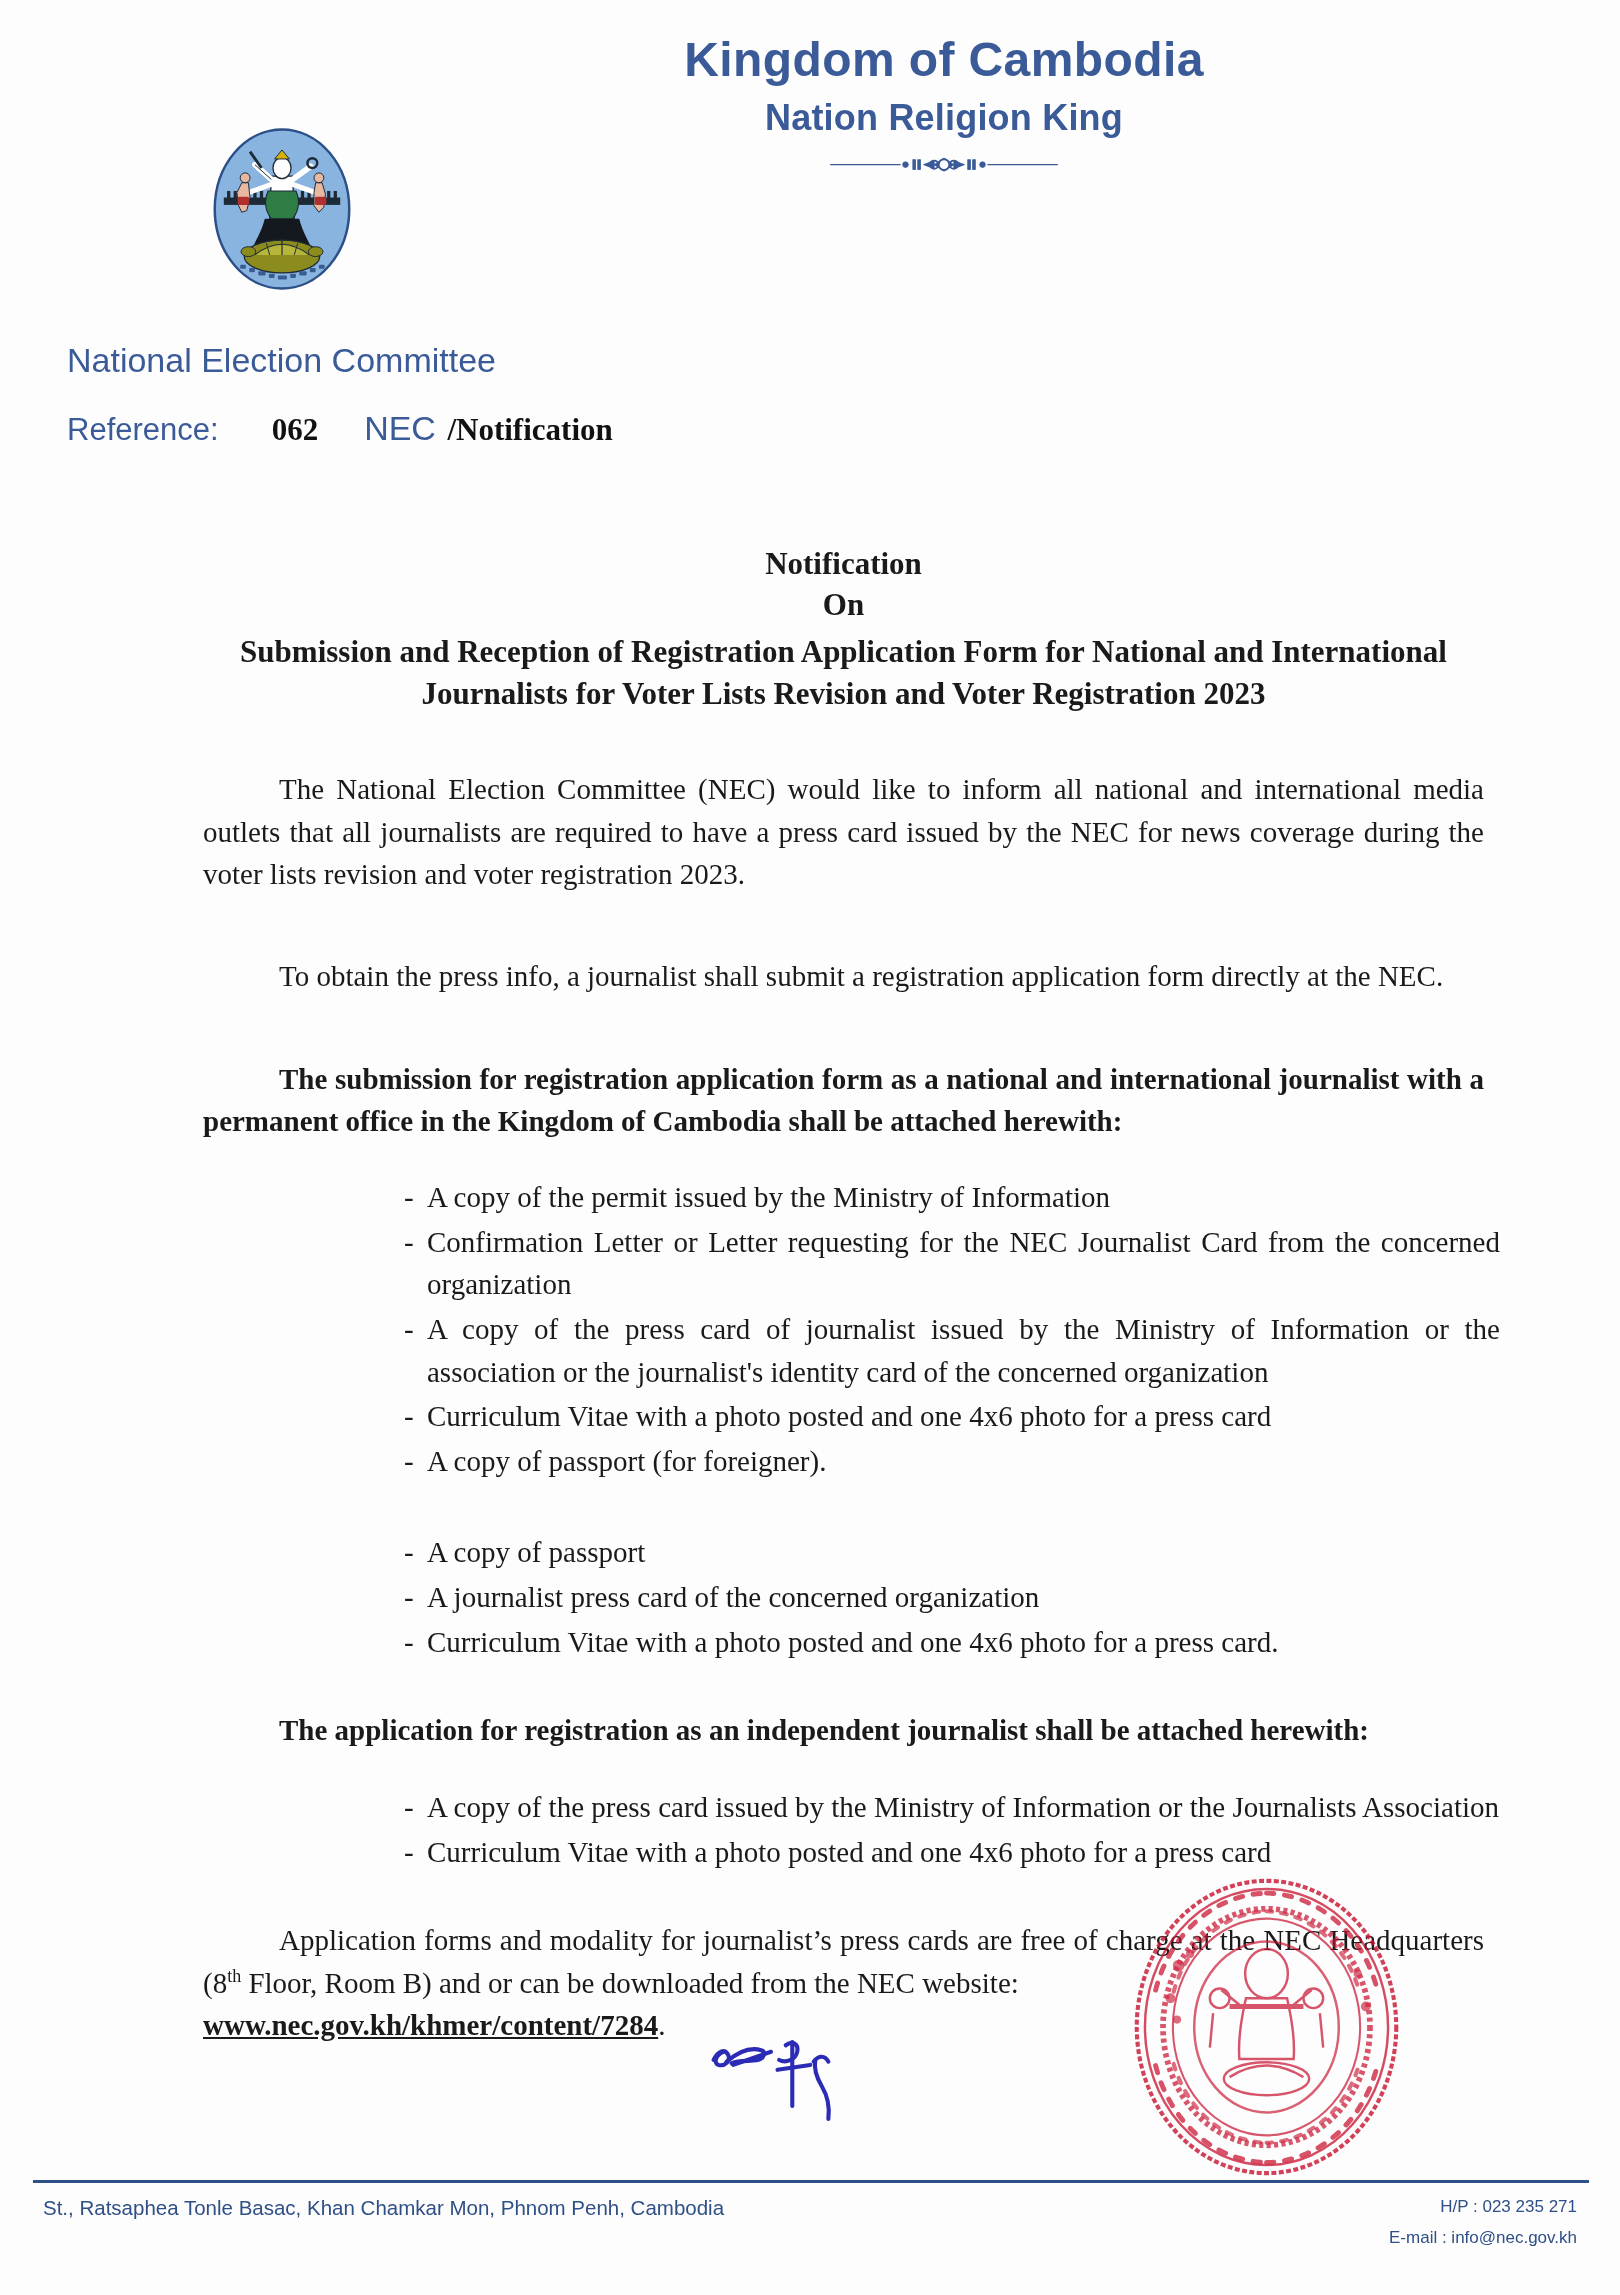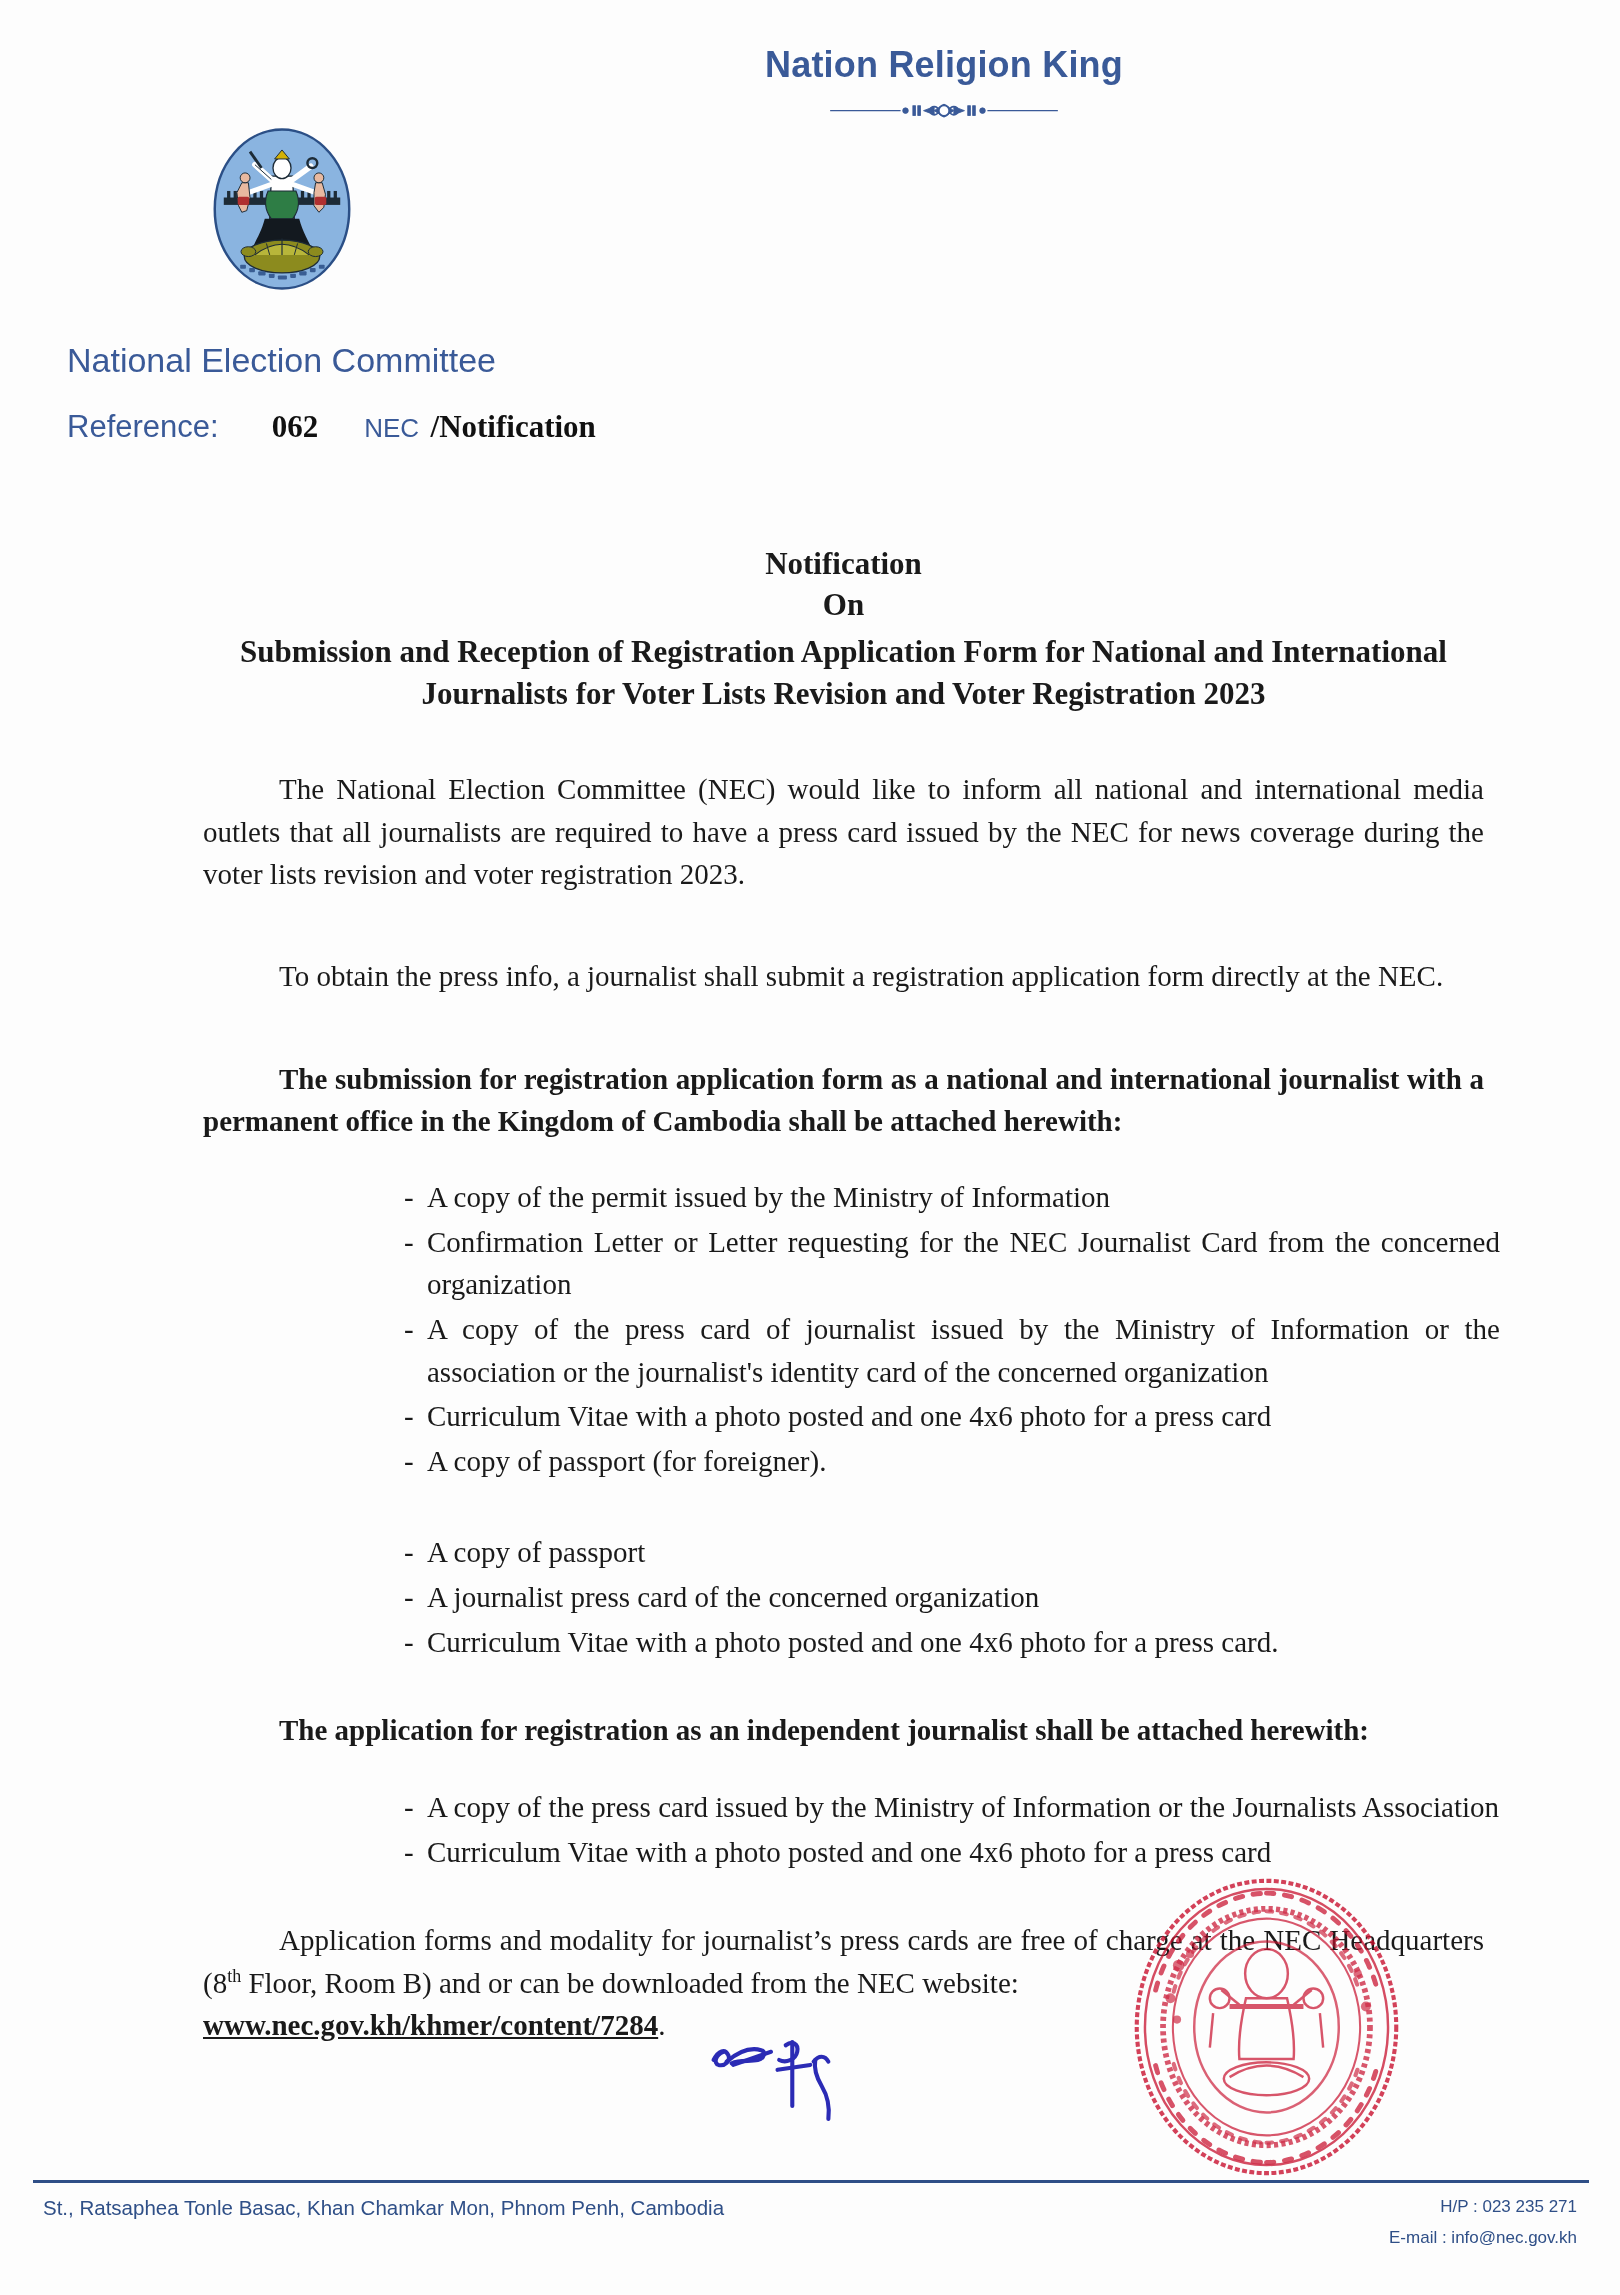--- a/index.html
+++ b/index.html
@@ -85,21 +85,21 @@
   }
   .ref-number {
     font-family: "Liberation Serif", serif;
     font-weight: bold;
     font-size: 31px;
     color: #111;
     margin-left: 53px;
   }
   .ref-nec {
     font-family: "Liberation Sans", sans-serif;
-    font-size: 26px;
+    font-size: 34px;
     color: #3a5a98;
     margin-left: 46px;
   }
   .ref-suffix {
     font-family: "Liberation Serif", serif;
     font-weight: bold;
     font-size: 31px;
     color: #111;
     margin-left: 11.5px;
   }
@@ -213,20 +213,21 @@
     color: #2f4f87;
     line-height: 1.85;
   }
 </style>
 </head>
 <body>
 
 <div id="page">
 
   <div class="header-titles">
+    <div class="kingdom-line">Kingdom of Cambodia</div>
     <div class="nation-line">Nation Religion King</div>
     <div class="divider-wrap">
       <svg width="238" height="21.3" viewBox="0 0 290 26">
         <g fill="#3a5a98" stroke="#3a5a98">
           <line x1="6" y1="13" x2="92" y2="13" stroke-width="1.6"></line>
           <line x1="198" y1="13" x2="284" y2="13" stroke-width="1.6"></line>
           <circle cx="98" cy="13" r="3.4"></circle>
           <circle cx="192" cy="13" r="3.4"></circle>
           <rect x="107" y="7" width="3.2" height="12"></rect>
           <rect x="113" y="7" width="3.2" height="12"></rect>

